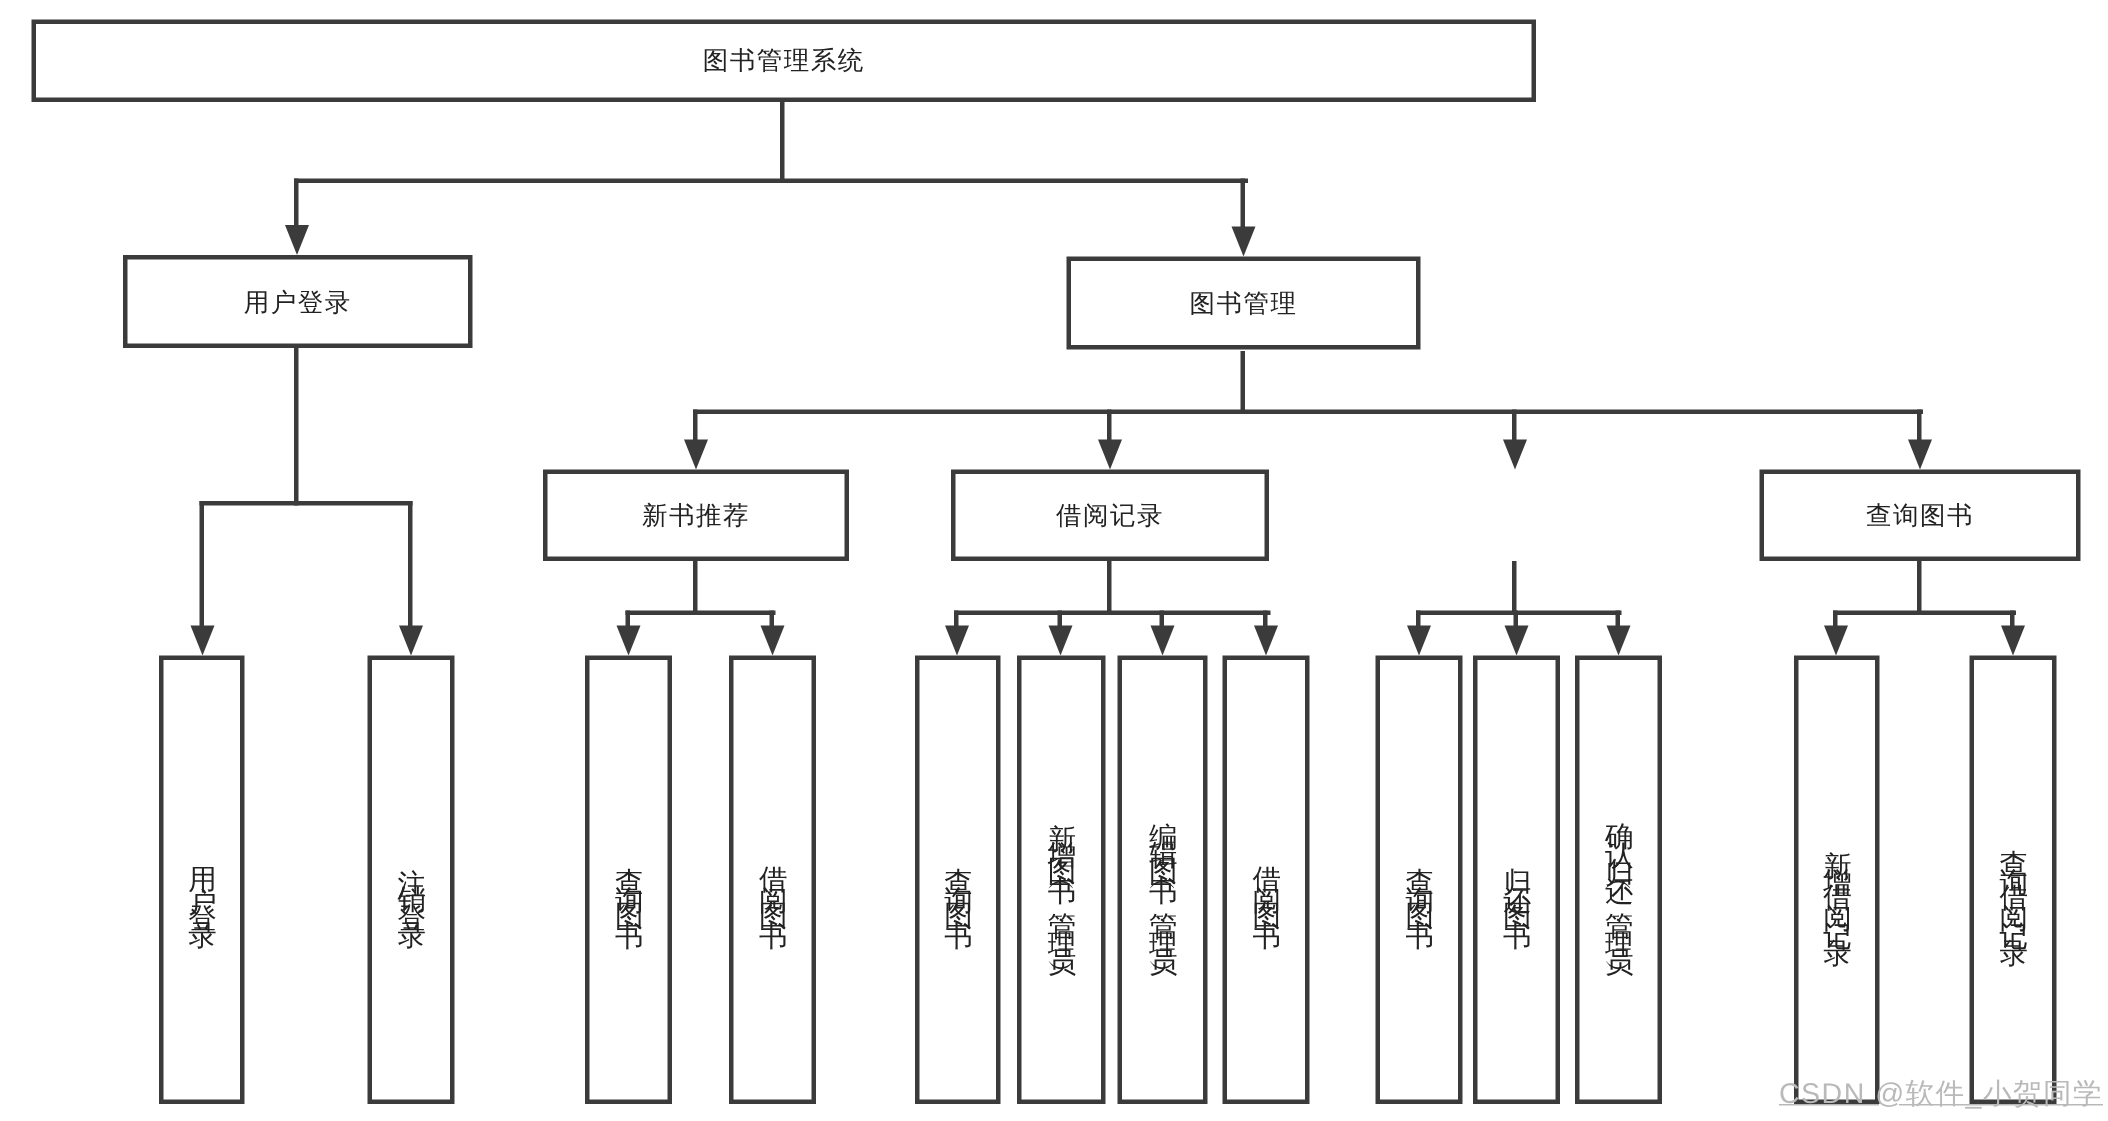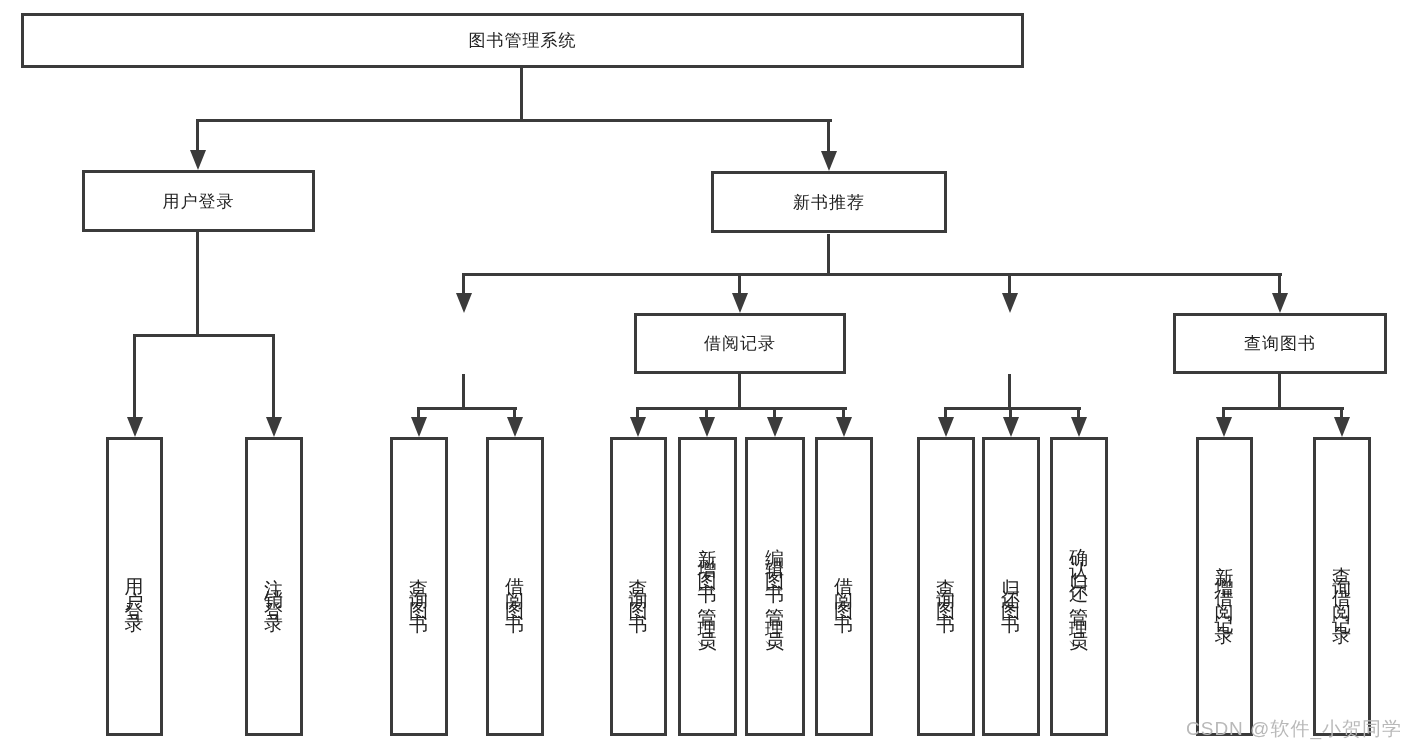--- a/index.html
+++ b/index.html
@@ -45,20 +45,21 @@
   }
 
   .watermark {
     position: absolute;
     left: 1186px; top: 716px;
     font-size: 19px;
     color: #b9b9b9;
     letter-spacing: 1px;
     white-space: nowrap;
     z-index: 5;
+    text-decoration: underline;
   }
 </style>
 </head>
 <body>
 
 <div id="canvas">
 
   <div class="ln" style="left:520px;top:68px;width:3px;height:54px"></div>
   <div class="ln" style="left:196px;top:119px;width:636px;height:3px"></div>
   <div class="ln" style="left:196px;top:119px;width:3px;height:33px"></div>
@@ -114,22 +115,23 @@
   <div class="ln" style="left:1278px;top:374px;width:3px;height:36px"></div>
   <div class="ln" style="left:1222px;top:407px;width:122px;height:3px"></div>
   <div class="ln" style="left:1222px;top:407px;width:3px;height:13px"></div>
   <div class="ln" style="left:1340px;top:407px;width:3px;height:13px"></div>
   <div class="arr" style="left:1216px;top:417px"></div>
   <div class="arr" style="left:1334px;top:417px"></div>
 
   <div class="node h" style="left:21px;top:13px;width:1003px;height:55px">图书管理系统</div>
 
   <div class="node h" style="left:82px;top:170px;width:233px;height:62px">用户登录</div>
-  <div class="node h" style="left:711px;top:171px;width:236px;height:62px">新书推荐</div>
+  <div class="node h" style="left:711px;top:171px;width:236px;height:62px">图书管理</div>
 
+  <div class="node h" style="left:362px;top:313px;width:204px;height:61px">新书推荐</div>
   <div class="node h" style="left:634px;top:313px;width:212px;height:61px">借阅记录</div>
   <div class="node h" style="left:1173px;top:313px;width:214px;height:61px">查询图书</div>
 
   <div class="node v" style="left:106px;top:437px;width:57px;height:299px">用户登录</div>
   <div class="node v" style="left:245px;top:437px;width:58px;height:299px">注销登录</div>
 
   <div class="node v" style="left:390px;top:437px;width:58px;height:299px">查询图书</div>
   <div class="node v" style="left:486px;top:437px;width:58px;height:299px">借阅图书</div>
 
   <div class="node v" style="left:610px;top:437px;width:57px;height:299px">查询图书</div>

